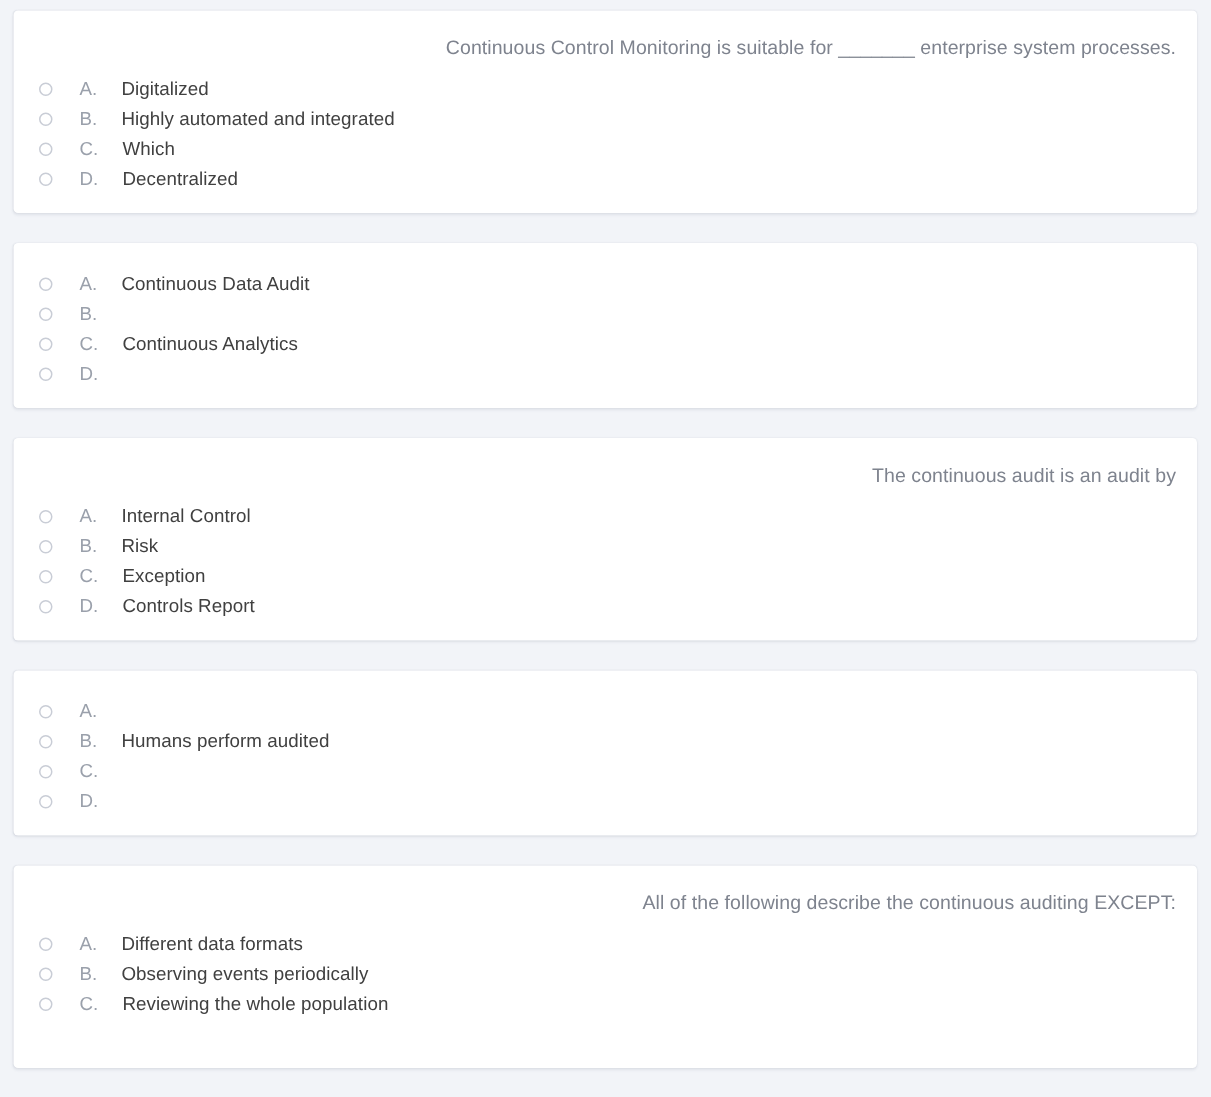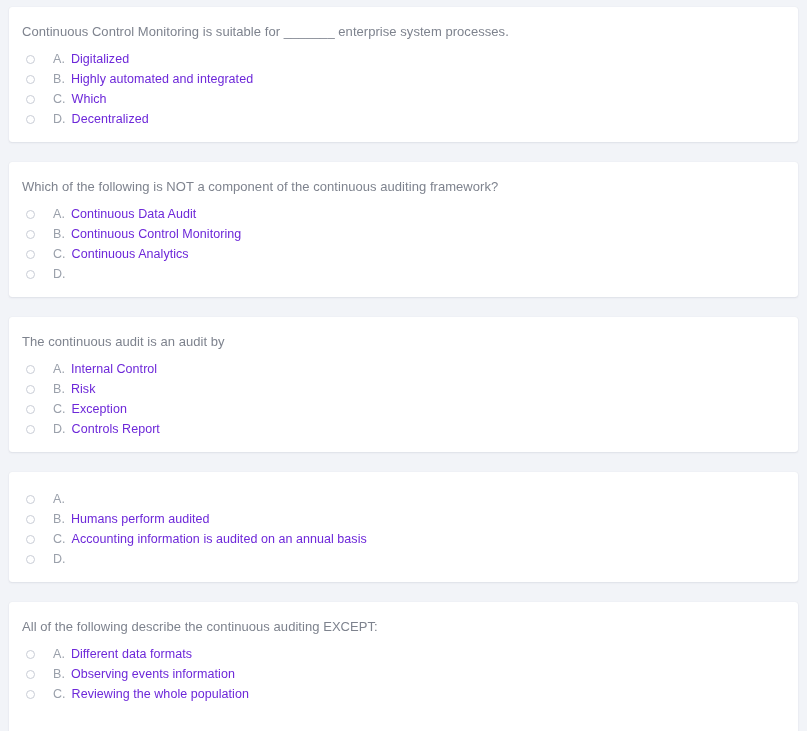--- a/index.html
+++ b/index.html
@@ -20,20 +20,21 @@
     width: 807px;
   }
   .question-card {
     background: #ffffff;
     border-radius: 3px;
     box-shadow: 0 1px 2px rgba(60, 72, 100, 0.10),
                 0 0 1px rgba(60, 72, 100, 0.10);
     padding: 17px 0 13px 0;
     margin-bottom: 20px;
     box-sizing: border-box;
+    text-align: right;
   }
   .question-text {
     font-size: 13px;
     line-height: 16px;
     color: #7e838e;
     padding: 0 14px 0 13px;
     margin-bottom: 9px;
     letter-spacing: 0.05px;
   }
   .options {
@@ -58,22 +59,22 @@
   }
   .option-letter {
     font-size: 12.5px;
     color: #9aa0ab;
     margin-left: 18px;
     flex: 0 0 auto;
     letter-spacing: 0.05px;
   }
   .option-label {
     font-size: 12.5px;
-    color: #6d28d9;
-    margin-left: 6px;
+    color: #404040;
+    margin-left: 16px;
     letter-spacing: 0.05px;
     white-space: nowrap;
   }
 </style>
 </head>
 <body>
 
 <div class="quiz-list">
     <div class="question-card">
       <div class="question-text">Continuous Control Monitoring is suitable for _______ enterprise system processes.</div>
@@ -94,31 +95,29 @@
           <span class="option-label">Which</span>
         </div>
         <div class="option-row">
           <span class="radio"></span>
           <span class="option-letter">D.</span>
           <span class="option-label">Decentralized</span>
         </div>
       </div>
     </div>
     <div class="question-card">
-      <div class="question-text">Which of the following is NOT a component of the continuous auditing framework?</div>
       <div class="options">
         <div class="option-row">
           <span class="radio"></span>
           <span class="option-letter">A.</span>
           <span class="option-label">Continuous Data Audit</span>
         </div>
         <div class="option-row">
           <span class="radio"></span>
           <span class="option-letter">B.</span>
-          <span class="option-label">Continuous Control Monitoring</span>
         </div>
         <div class="option-row">
           <span class="radio"></span>
           <span class="option-letter">C.</span>
           <span class="option-label">Continuous Analytics</span>
         </div>
         <div class="option-row">
           <span class="radio"></span>
           <span class="option-letter">D.</span>
         </div>
@@ -156,40 +155,39 @@
           <span class="option-letter">A.</span>
         </div>
         <div class="option-row">
           <span class="radio"></span>
           <span class="option-letter">B.</span>
           <span class="option-label">Humans perform audited</span>
         </div>
         <div class="option-row">
           <span class="radio"></span>
           <span class="option-letter">C.</span>
-          <span class="option-label">Accounting information is audited on an annual basis</span>
         </div>
         <div class="option-row">
           <span class="radio"></span>
           <span class="option-letter">D.</span>
         </div>
       </div>
     </div>
     <div class="question-card">
       <div class="question-text">All of the following describe the continuous auditing EXCEPT:</div>
       <div class="options">
         <div class="option-row">
           <span class="radio"></span>
           <span class="option-letter">A.</span>
           <span class="option-label">Different data formats</span>
         </div>
         <div class="option-row">
           <span class="radio"></span>
           <span class="option-letter">B.</span>
-          <span class="option-label">Observing events information</span>
+          <span class="option-label">Observing events periodically</span>
         </div>
         <div class="option-row">
           <span class="radio"></span>
           <span class="option-letter">C.</span>
           <span class="option-label">Reviewing the whole population</span>
         </div>
         <div class="option-row"></div>
       </div>
     </div>
   </div>

